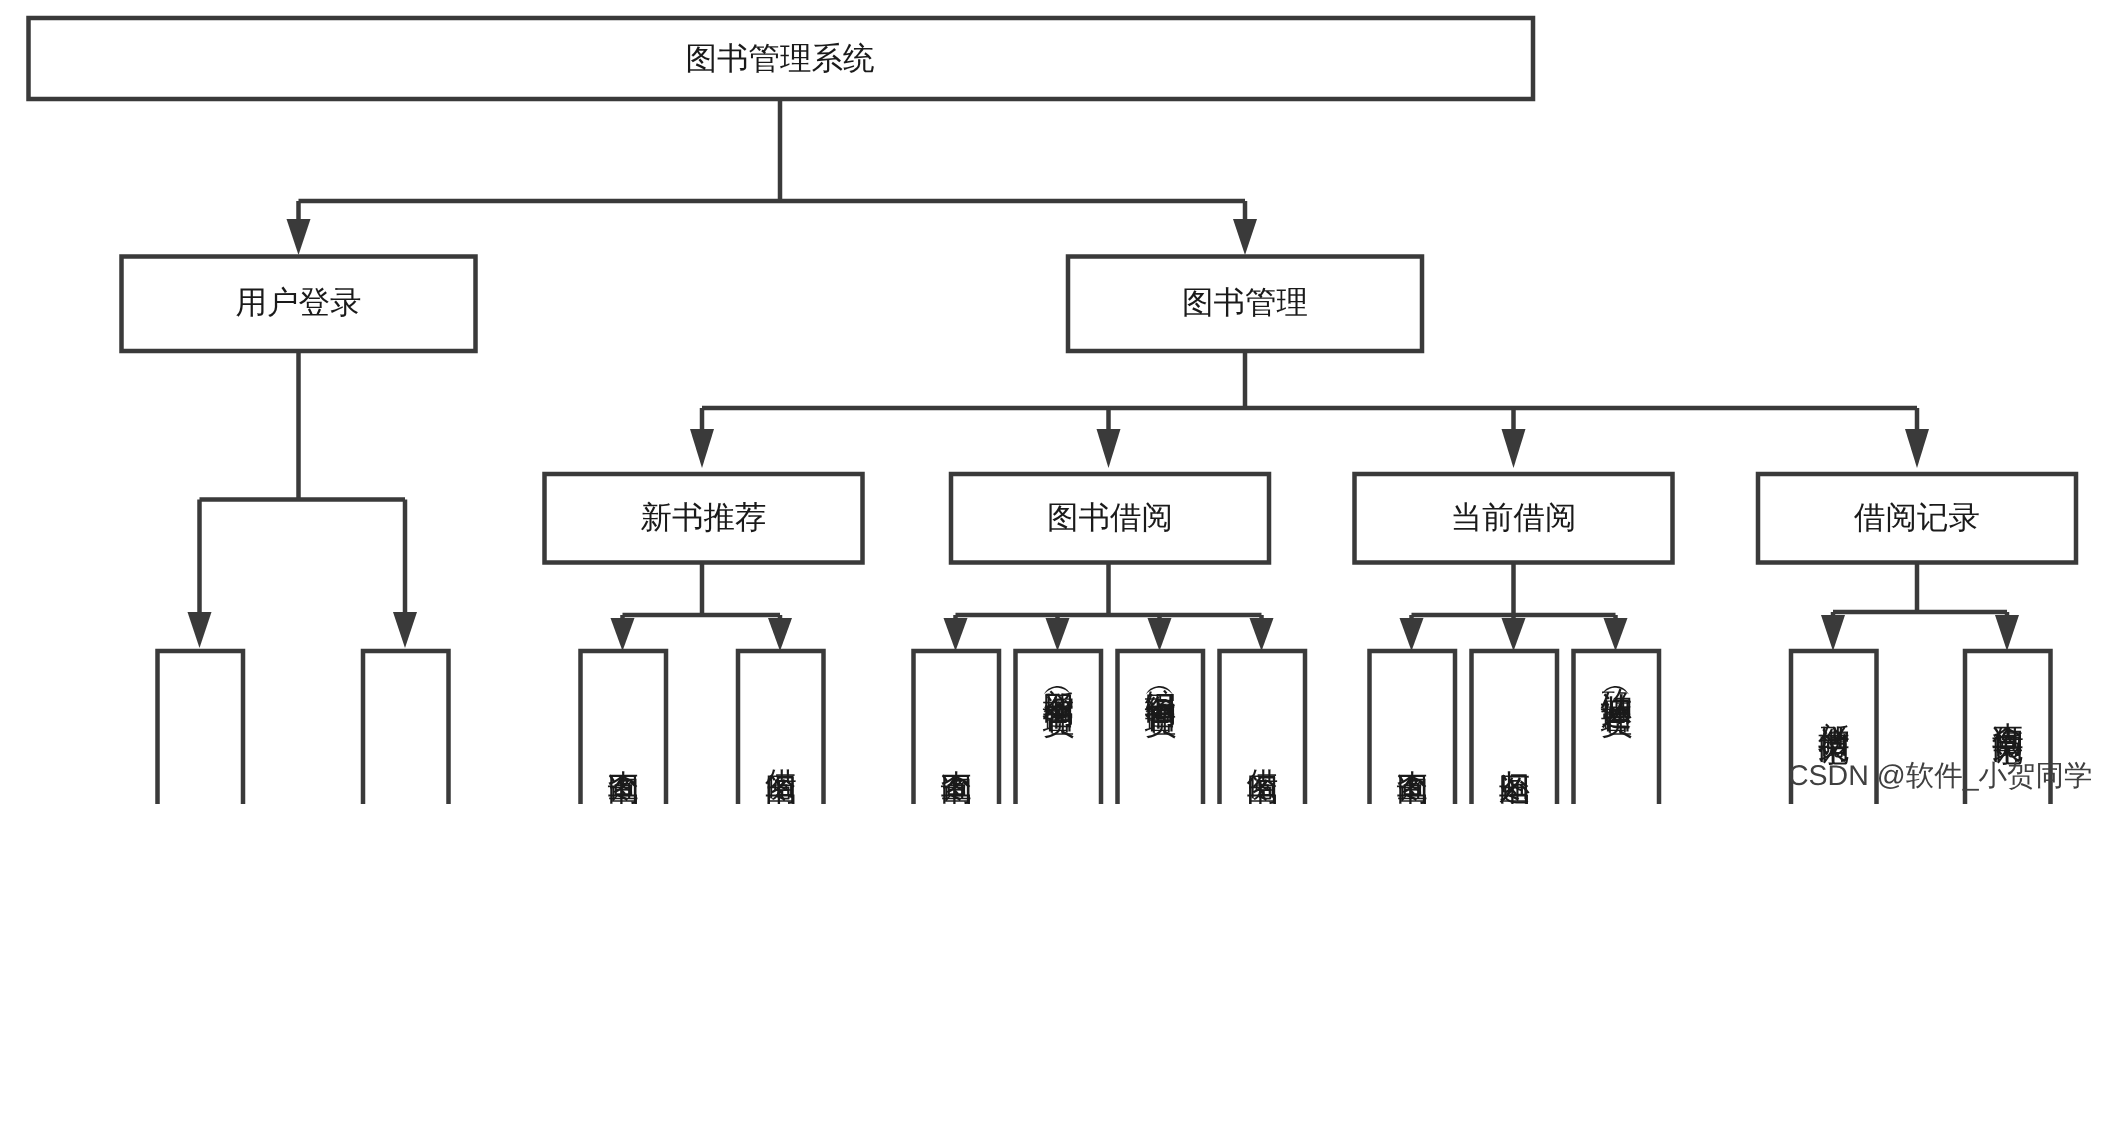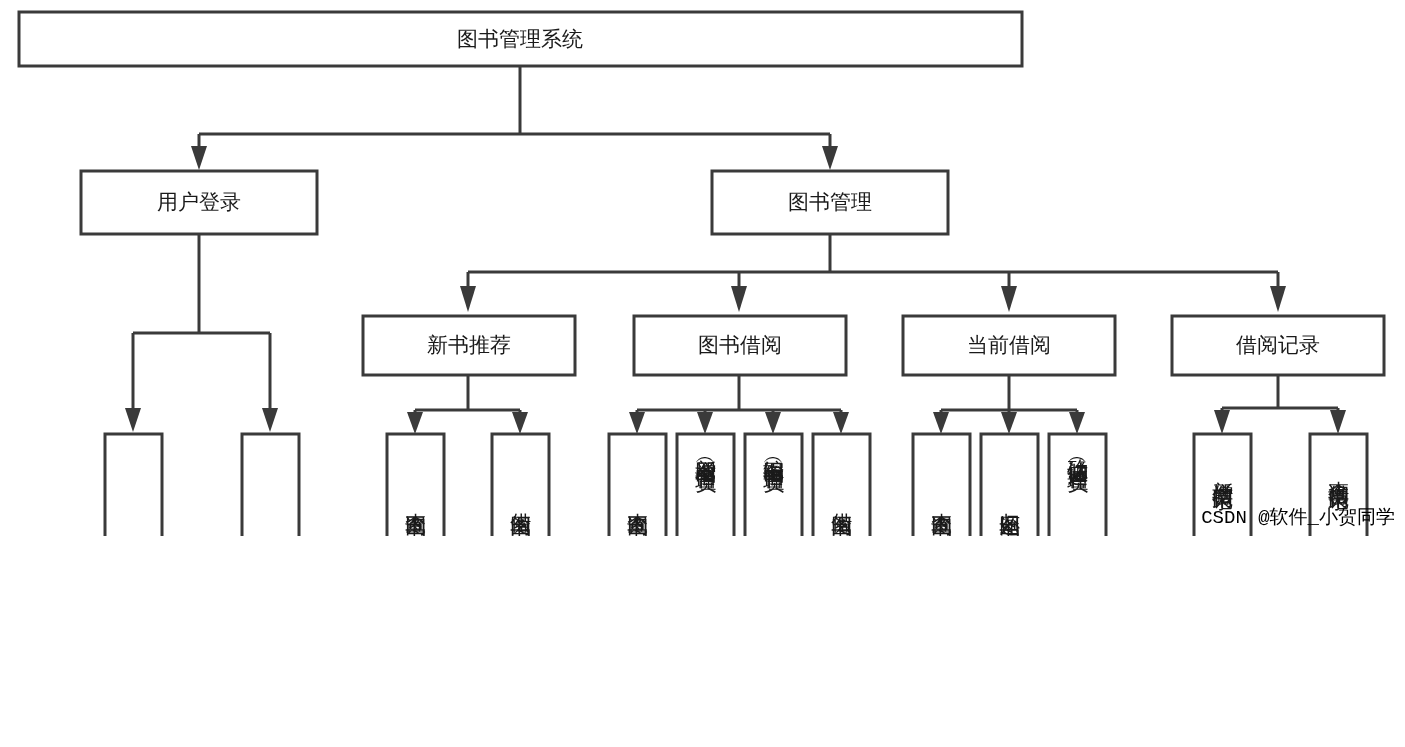--- a/index.html
+++ b/index.html
@@ -60,23 +60,23 @@
     font-size: 21px;
     line-height: 1.35;
     color: #1a1a1a;
     letter-spacing: 2px;
     white-space: nowrap;
   }
   .watermark {
     position: absolute;
     right: 10px;
     bottom: 6px;
-    font-family: Liberation Mono, monospace;
+    font-family: Liberation Sans, sans-serif;
     font-size: 19px;
-    color: #000000;
+    color: #404040;
     white-space: nowrap;
   }
 </style>
 </head>
 <body>
 
 <div id="diagram-root">
 
   <svg class="diagram-canvas" viewBox="0 0 1405 747">
 

